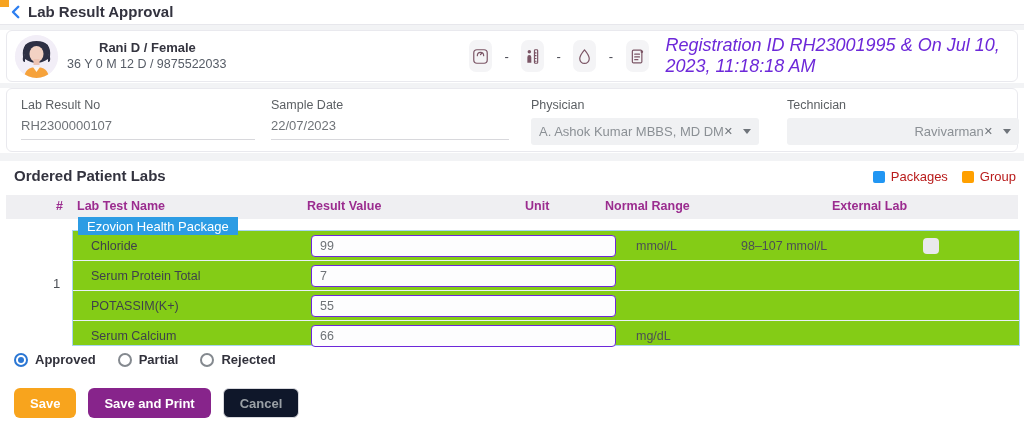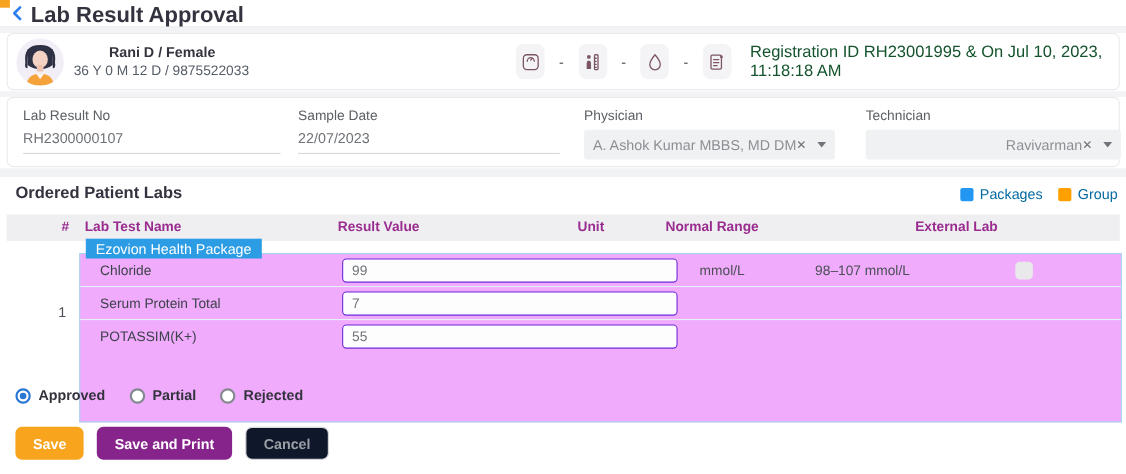--- a/index.html
+++ b/index.html
@@ -10,64 +10,64 @@
     position:relative;
     overflow:hidden;
     color:#3a3a44;
   }
   .gap { position:absolute; left:0; width:1024px; background:#f2f3f5; }
 
   
   .topbar { position:absolute; top:0; left:0; width:1024px; height:25px; background:#fff; border-bottom:1px solid #e7e7ec; }
   .corner-mark { position:absolute; top:0; left:0; width:9px; height:7px; background:#f7a320; }
   .back-btn { position:absolute; left:7px; top:3px; width:18px; height:18px; cursor:pointer; }
-  .page-title { position:absolute; left:28px; top:3px; font-size:20px; font-weight:700; color:#33333f; }
+  .page-title { position:absolute; left:28px; top:3px; font-size:15px; font-weight:700; color:#33333f; }
 
   
   .panel { position:absolute; left:6px; width:1012px; background:#fff; border:1px solid #e9e9ee; border-radius:6px; }
   .patient-panel { top:30px; height:52px; }
   .form-panel { top:88px; height:64px; }
 
   .avatar { position:absolute; left:8px; top:4px; width:43px; height:43px; border-radius:50%; overflow:hidden; background:#f2eef7; }
   .patient-name { position:absolute; left:60px; top:9px; font-size:13px; font-weight:700; color:#34343f;padding-left:32px; }
   .patient-age { position:absolute; left:60px; top:26px; font-size:12.5px; color:#565c66; }
 
   .vitals { position:absolute; left:462px; top:9px; height:32px; display:flex; align-items:center; gap:11px; }
   .vital-icon { width:32px; height:32px; background:#f4f4f6; border-radius:7px; display:flex; align-items:center; justify-content:center; }
   .vital-val { font-size:13px; color:#45454f; width:10px; text-align:center; }
-  .reg-text { font-size:15px; color:#14532d; margin-left:6px; }
+  .reg-text { font-size:18px; color:#6d28d9; margin-left:6px;font-style:italic; }
 
   
   .field { position:absolute; top:9px; }
   .field-label { font-size:12.5px; color:#5c6064; margin-bottom:6px; }
   .underline-value { font-size:13px; color:#6f7378; padding-bottom:6px; border-bottom:1px solid #d8d8dc; }
   .f1 { left:14px; width:234px; }
   .f2 { left:264px; width:238px; }
   .f3 { left:524px; width:228px; }
   .f4 { left:780px; width:232px; }
   .select-box { margin-top:4px; height:27px; background:#f0f1f3; border-radius:3px; display:flex; align-items:center; padding:0 8px;text-align:right; }
   .select-value { flex:1; font-size:13px; color:#8b9095; white-space:nowrap; overflow:hidden; }
   .clear-x { font-size:11px; color:#6f747a; cursor:pointer; margin-right:10px; }
   .caret { width:0; height:0; border-left:4px solid transparent; border-right:4px solid transparent; border-top:5px solid #6f747a; cursor:pointer; }
 
   
   .section-title { position:absolute; left:14px; top:167px; font-size:15px; font-weight:700; color:#33333f; }
   .legend { position:absolute; right:8px; top:169px; display:flex; align-items:center; gap:14px; }
-  .legend-item { display:flex; align-items:center; gap:6px; font-size:13px; color:#0369a1; }
+  .legend-item { display:flex; align-items:center; gap:6px; font-size:13px; color:#b91c1c; }
   .legend-sq { width:12px; height:12px; border-radius:2px; }
 
   .table-head { position:absolute; left:6px; top:195px; width:1012px; height:24px; background:#efeff2; }
   .th { position:absolute; top:4px; font-size:12.5px; font-weight:600; color:#9b2c8f; }
   .th-0 { left:50px; } .th-1 { left:71px; } .th-2 { left:301px; } .th-3 { left:519px; } .th-4 { left:599px; } .th-5 { left:826px; }
 
   .pkg-badge { position:absolute; left:78px; top:217px; height:18px; background:#2c9ce4; color:#fff; font-size:13px; display:flex; align-items:center; padding:0 9px; z-index:3; }
 
   .row-no { position:absolute; left:53px; top:276px; font-size:13px; color:#4b4f55; }
 
-  .group-box { position:absolute; left:72px; top:230px; width:948px; height:154px; border:1px solid #a9d6f0; background:#f0abfc; }
+  .group-box { position:absolute; left:72px; top:230px; width:948px; height:116px; border:1px solid #a9d6f0; background:#84cc16; }
   .lab-row { position:relative; height:30px; border-bottom:1px solid #e8f0f7; }
   .lab-row:last-child { border-bottom:none; }
   .lab-name { position:absolute; left:18px; top:8px; font-size:12.5px; color:#3e424a; }
   .result-input { position:absolute; left:238px; top:4px; width:305px; height:22px; background:#fdfdfe; border:1px solid #6d28d9; border-radius:4px; font-size:12.5px; color:#6f7378; padding:0 8px; font-family:"Liberation Sans", sans-serif; }
   .unit { position:absolute; left:563px; top:8px; font-size:12.5px; color:#4b4f55; }
   .range { position:absolute; left:668px; top:8px; font-size:12.5px; color:#4b4f55; }
   .ext-checkbox { position:absolute; left:850px; top:7px; width:16px; height:16px; background:#e9e9eb; border-radius:4px; }
 
   
   .approval { position:absolute; left:14px; top:352px; display:flex; align-items:center; gap:22px; }
@@ -223,20 +223,26 @@
     <input class="result-input" value="7" style="">
     <span class="unit"></span>
     <span class="range"></span>
   </div>
   <div class="lab-row">
     <span class="lab-name">POTASSIM(K+)</span>
     <input class="result-input" value="55" style="">
     <span class="unit"></span>
     <span class="range"></span>
   </div>
+  <div class="lab-row">
+    <span class="lab-name">Serum Calcium</span>
+    <input class="result-input" value="66" style="">
+    <span class="unit">mg/dL</span>
+    <span class="range"></span>
+  </div>
 </div>
 
 <div class="approval">
   <div class="radio-opt">
     <span class="radio sel"></span>
     <span class="radio-label">Approved</span>
   </div>
   <div class="radio-opt">
     <span class="radio"></span>
     <span class="radio-label">Partial</span>

